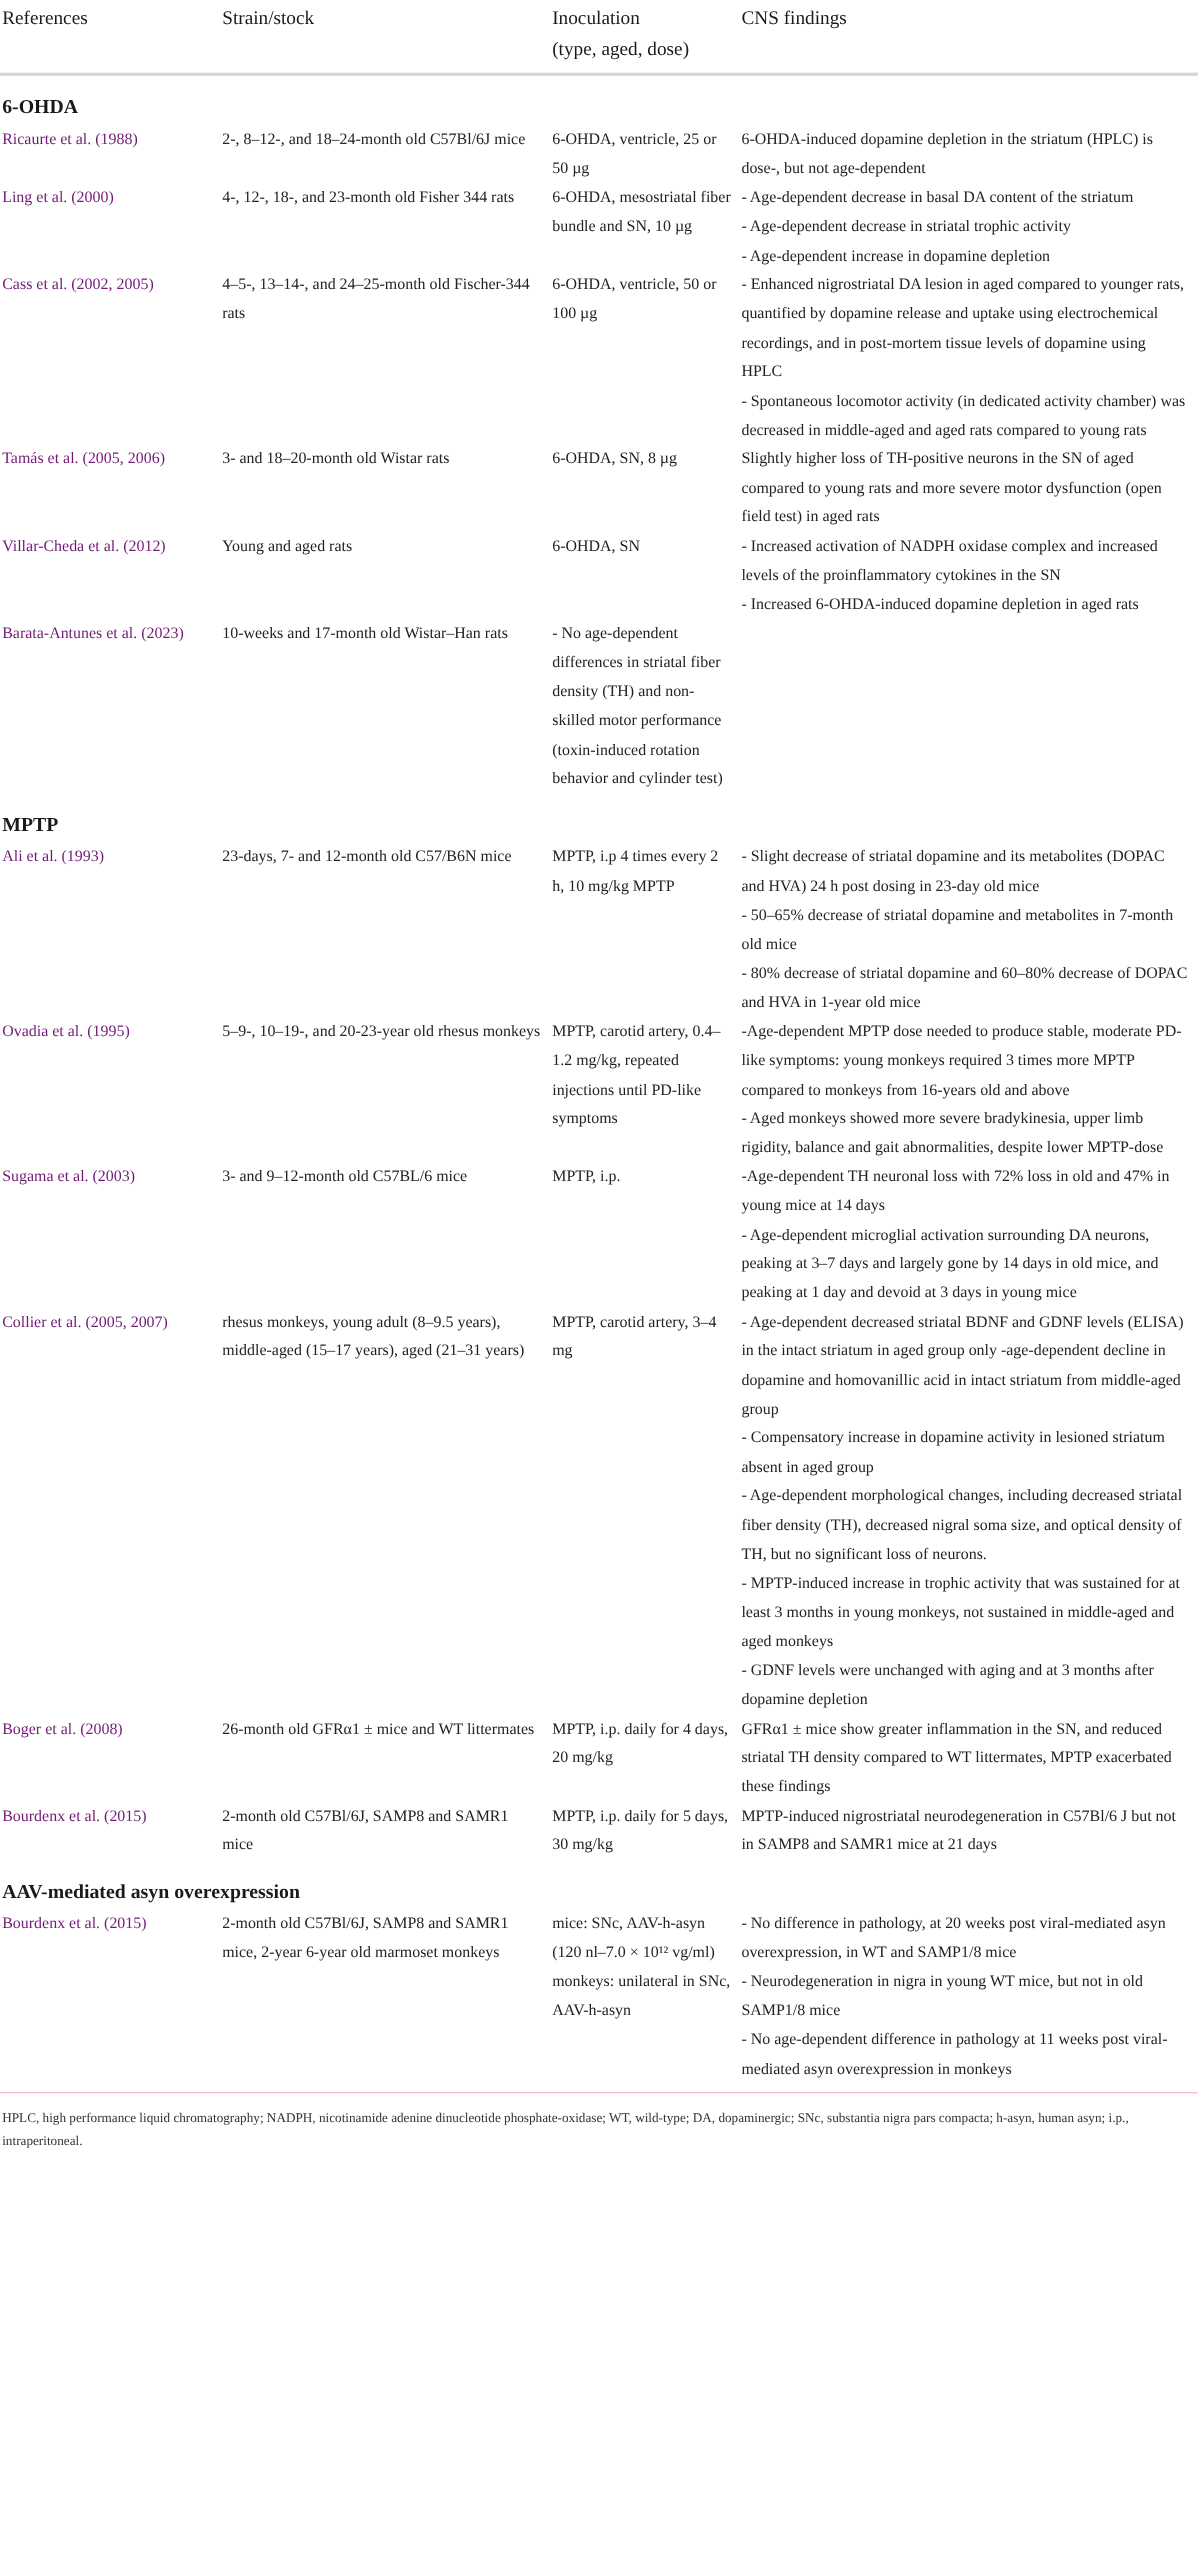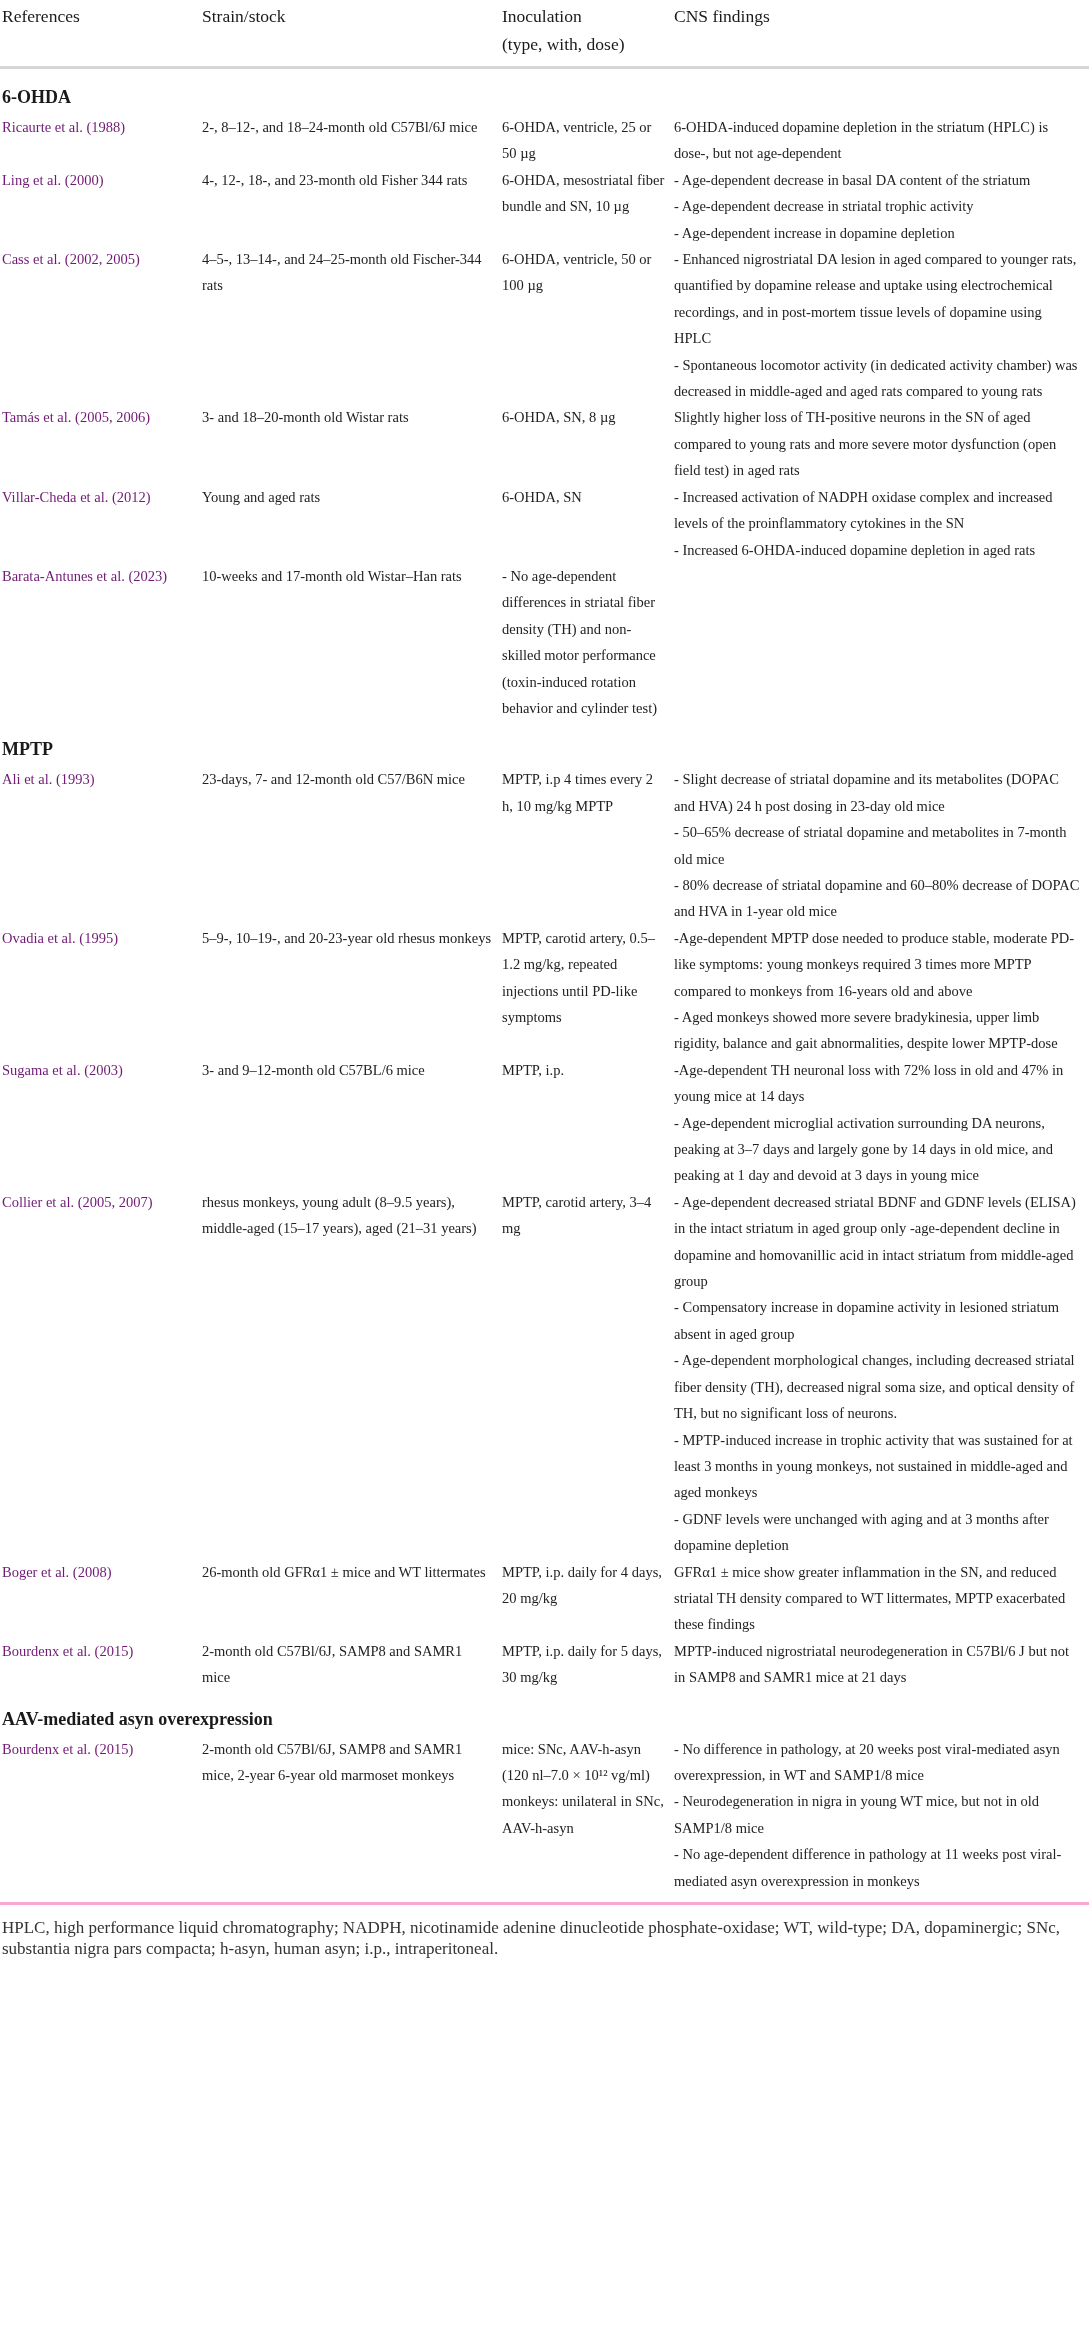--- a/index.html
+++ b/index.html
@@ -40,37 +40,37 @@
     line-height: 26.4px;
   }
   .cell { padding-right: 8px; box-sizing: border-box; }
   .ref {
     color: #701a75;
     padding-left: 2px;
     cursor: pointer;
   }
   .finding-line { display: block; }
   .footer {
-    border-top: 3px solid #f9a8d4;
+    border-top: 1px solid #f9a8d4;
     margin-top: 8px;
     padding: 12px 0 0 2px;
-    font-size: 17px;
+    font-size: 12px;
     line-height: 21px;
     color: #333333;
   }
 </style>
 </head>
 <body>
 
 <div class="table-wrap">
   <div class="header">
     <div class="hcell c1">References</div>
     <div class="hcell">Strain/stock</div>
     <div class="hcell">Inoculation
-(type, with, dose)</div>
+(type, aged, dose)</div>
     <div class="hcell">CNS findings</div>
   </div>
   <div id="table-body">
       <div class="section-title">6-OHDA</div>
       <div class="row">
         <div class="cell ref">Ricaurte et al. (1988)</div>
         <div class="cell">2-, 8–12-, and 18–24-month old C57Bl/6J mice</div>
         <div class="cell">6-OHDA, ventricle, 25 or 50 µg</div>
         <div class="cell">
           <span class="finding-line">6-OHDA-induced dopamine depletion in the striatum (HPLC) is dose-, but not age-dependent</span>
@@ -126,21 +126,21 @@
         <div class="cell">MPTP, i.p 4 times every 2 h, 10 mg/kg MPTP</div>
         <div class="cell">
           <span class="finding-line">- Slight decrease of striatal dopamine and its metabolites (DOPAC and HVA) 24 h post dosing in 23-day old mice</span>
           <span class="finding-line">- 50–65% decrease of striatal dopamine and metabolites in 7-month old mice</span>
           <span class="finding-line">- 80% decrease of striatal dopamine and 60–80% decrease of DOPAC and HVA in 1-year old mice</span>
         </div>
       </div>
       <div class="row">
         <div class="cell ref">Ovadia et al. (1995)</div>
         <div class="cell">5–9-, 10–19-, and 20-23-year old rhesus monkeys</div>
-        <div class="cell">MPTP, carotid artery, 0.5–1.2 mg/kg, repeated injections until PD-like symptoms</div>
+        <div class="cell">MPTP, carotid artery, 0.4–1.2 mg/kg, repeated injections until PD-like symptoms</div>
         <div class="cell">
           <span class="finding-line">-Age-dependent MPTP dose needed to produce stable, moderate PD-like symptoms: young monkeys required 3 times more MPTP compared to monkeys from 16-years old and above</span>
           <span class="finding-line">- Aged monkeys showed more severe bradykinesia, upper limb rigidity, balance and gait abnormalities, despite lower MPTP-dose</span>
         </div>
       </div>
       <div class="row">
         <div class="cell ref">Sugama et al. (2003)</div>
         <div class="cell">3- and 9–12-month old C57BL/6 mice</div>
         <div class="cell">MPTP, i.p.</div>
         <div class="cell">

